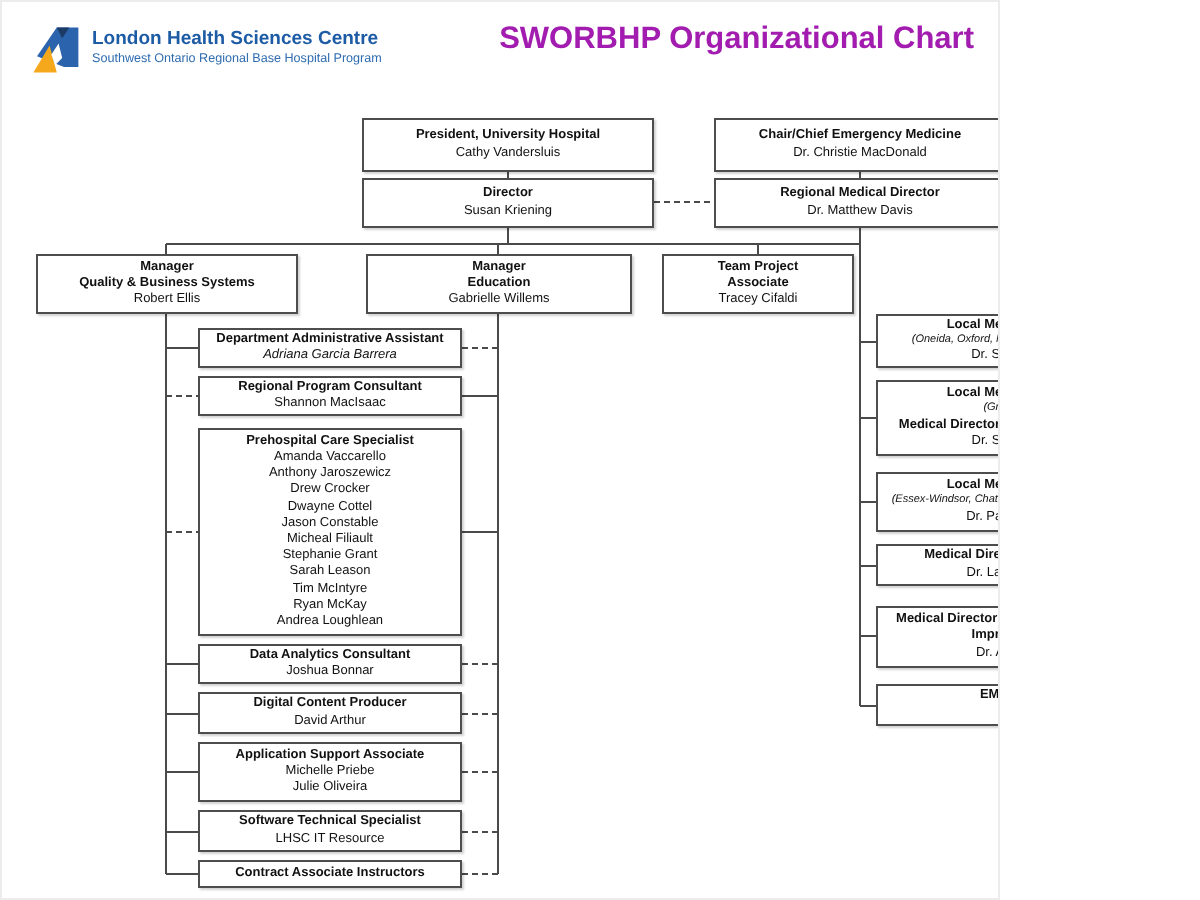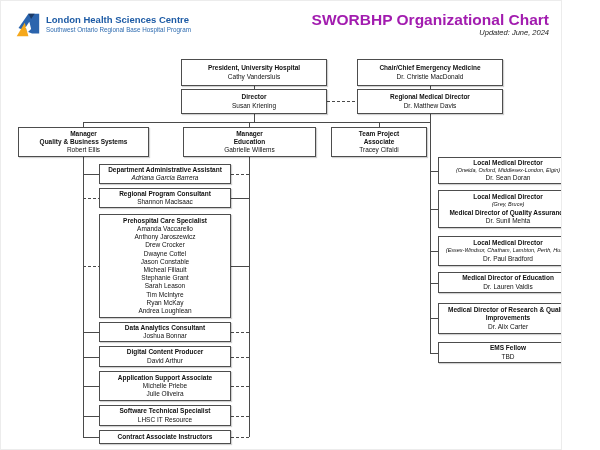--- a/index.html
+++ b/index.html
@@ -1,16 +1,16 @@
 <!DOCTYPE html>
 <html><head>
 <meta charset="utf-8">
 <style>
   html,body{margin:0;padding:0;background:#fff;}
-  .page{position:relative;width:562px;height:450px;background:#ffffff;font-family:"Liberation Sans",sans-serif;overflow:hidden;border:1px solid #ececec;box-sizing:border-box;}
+  .page{position:relative;width:500px;height:450px;background:#ffffff;font-family:"Liberation Sans",sans-serif;overflow:hidden;border:1px solid #ececec;box-sizing:border-box;}
   
   .logo-wrap{position:absolute;left:13px;top:10px;display:flex;align-items:flex-start;}
   .logo-icon{width:27px;height:27px;margin-right:5px;}
   .logo-text{padding-top:3px;}
   .org-name{color:#1d5ba5;font-weight:700;font-size:9.5px;line-height:11px;}
   .program-name{color:#2f6cb0;font-size:6.3px;line-height:9px;}
   .title-wrap{position:absolute;right:12px;top:10px;text-align:right;}
   .page-title{font-weight:700;font-size:15.5px;color:#a21caf;line-height:17px;}
   .updated{font-style:italic;font-size:7.5px;color:#222;line-height:10px;}
   
@@ -34,21 +34,20 @@
       <polygon points="3,28 12,13 16,28" fill="#f5a81c"></polygon>
       <polygon points="13,18 17,12 19,20 15,24" fill="#ffffff"></polygon>
     </svg>
     <div class="logo-text">
       <div class="org-name">London Health Sciences Centre</div>
       <div class="program-name">Southwest Ontario Regional Base Hospital Program</div>
     </div>
   </div>
   <div class="title-wrap">
     <div class="page-title">SWORBHP Organizational Chart</div>
-    <div class="updated">Updated: June, 2024</div>
   </div>
 
   <svg class="lines" width="600" height="450" shape-rendering="crispEdges">
     <g stroke="#4a4a4a" stroke-width="1" fill="none">
 
       <line x1="253" y1="85" x2="253" y2="88"></line>
       <line x1="429" y1="85" x2="429" y2="88"></line>
 
       <line x1="326" y1="100" x2="356" y2="100" stroke-dasharray="3,2"></line>
 

